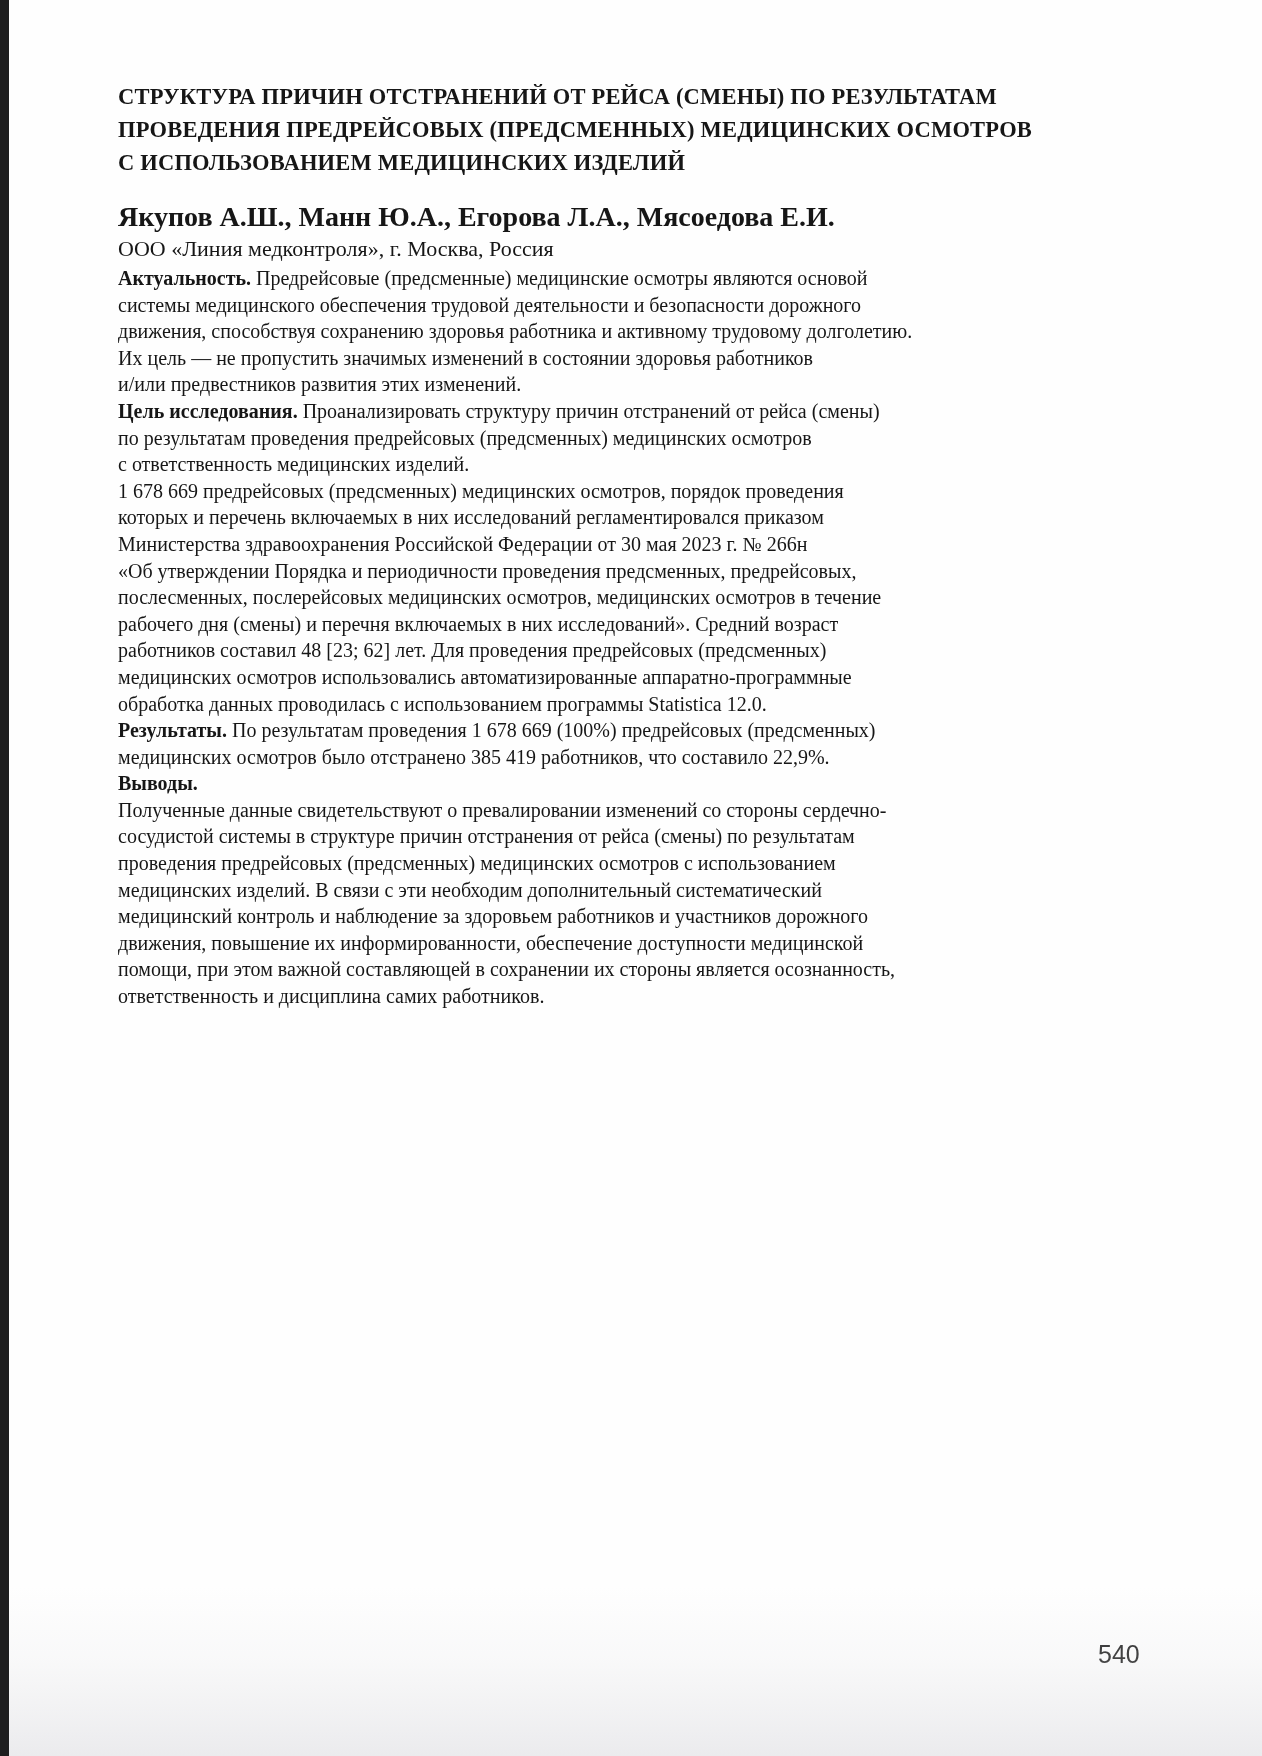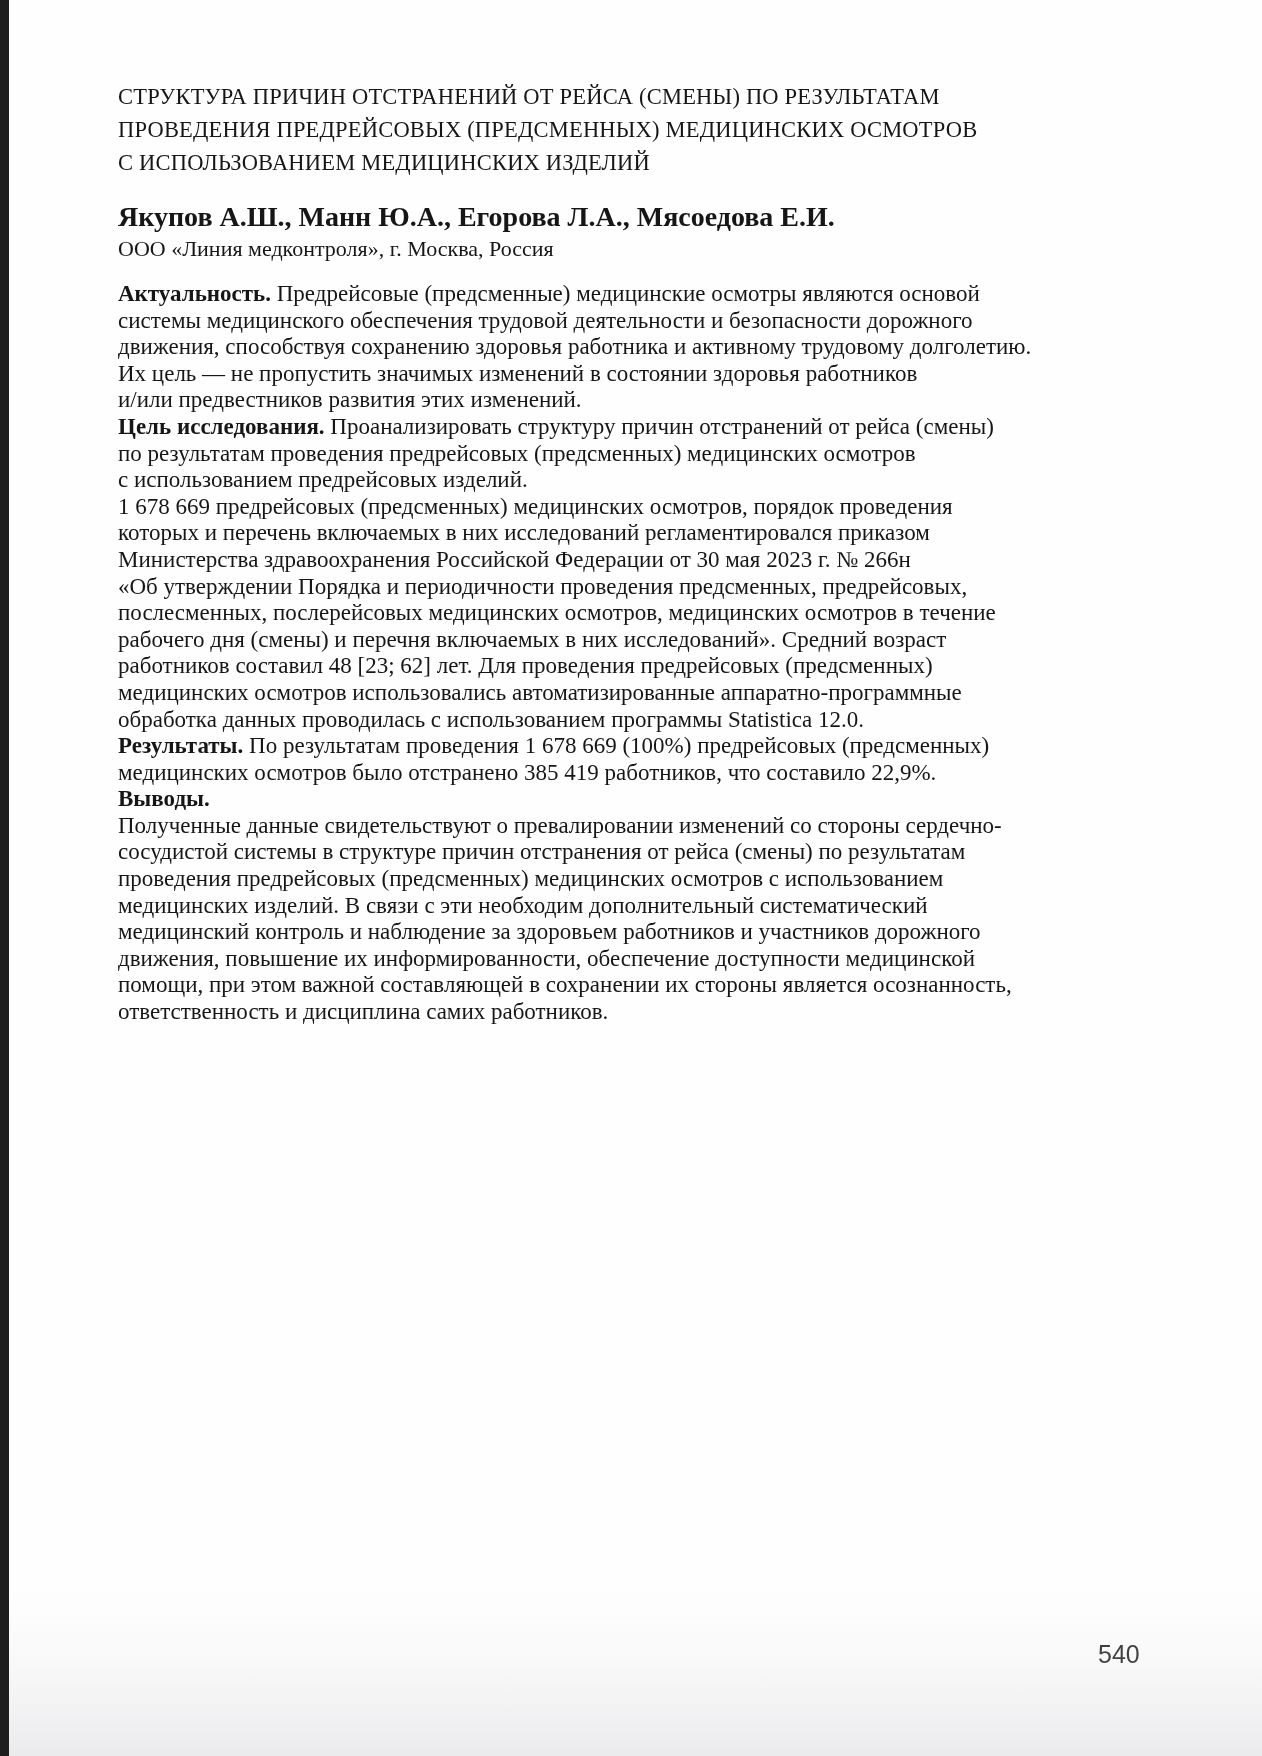--- a/index.html
+++ b/index.html
@@ -20,37 +20,37 @@
   }
   .content {
     position: absolute;
     left: 118px;
     top: 80px;
     width: 1048px;
   }
   .title {
     margin: 0;
     font-size: 22.5px;
-    font-weight: normal;
+    font-weight: bold;
     line-height: 33px;
     letter-spacing: 0.2px;
   }
   .authors {
     margin-top: 22px;
     font-weight: bold;
     font-size: 28px;
     line-height: 32px;
   }
   .affiliation {
     font-size: 22px;
     line-height: 32px;
   }
   .abstract {
-    margin-top: 16px;
-    font-size: 23px;
+    margin-top: 0;
+    font-size: 20px;
     line-height: 26.6px;
   }
   .abstract .line { min-height: 26.6px; }
   .lead { font-weight: bold; }
   .page-number {
     position: absolute;
     left: 1098px;
     top: 1640px;
     font-family: "Liberation Sans", sans-serif;
     font-size: 25px;
@@ -85,21 +85,21 @@
     <div class="affiliation">ООО «Линия медконтроля», г. Москва, Россия</div>
 
     <div class="abstract">
       <div class="line"><span class="lead">Актуальность.</span><span> Предрейсовые (предсменные) медицинские осмотры являются основой</span></div>
       <div class="line"><span class="lead"></span><span>системы медицинского обеспечения трудовой деятельности и безопасности дорожного</span></div>
       <div class="line"><span class="lead"></span><span>движения, способствуя сохранению здоровья работника и активному трудовому долголетию.</span></div>
       <div class="line"><span class="lead"></span><span>Их цель — не пропустить значимых изменений в состоянии здоровья работников</span></div>
       <div class="line"><span class="lead"></span><span>и/или предвестников развития этих изменений.</span></div>
       <div class="line"><span class="lead">Цель исследования.</span><span> Проанализировать структуру причин отстранений от рейса (смены)</span></div>
       <div class="line"><span class="lead"></span><span>по результатам проведения предрейсовых (предсменных) медицинских осмотров</span></div>
-      <div class="line"><span class="lead"></span><span>с использованием предрейсовых изделий.</span></div>
+      <div class="line"><span class="lead"></span><span>с ответственность медицинских изделий.</span></div>
       <div class="line"><span class="lead"></span><span>1 678 669 предрейсовых (предсменных) медицинских осмотров, порядок проведения</span></div>
       <div class="line"><span class="lead"></span><span>которых и перечень включаемых в них исследований регламентировался приказом</span></div>
       <div class="line"><span class="lead"></span><span>Министерства здравоохранения Российской Федерации от 30 мая 2023 г. № 266н</span></div>
       <div class="line"><span class="lead"></span><span>«Об утверждении Порядка и периодичности проведения предсменных, предрейсовых,</span></div>
       <div class="line"><span class="lead"></span><span>послесменных, послерейсовых медицинских осмотров, медицинских осмотров в течение</span></div>
       <div class="line"><span class="lead"></span><span>рабочего дня (смены) и перечня включаемых в них исследований». Средний возраст</span></div>
       <div class="line"><span class="lead"></span><span>работников составил 48 [23; 62] лет. Для проведения предрейсовых (предсменных)</span></div>
       <div class="line"><span class="lead"></span><span>медицинских осмотров использовались автоматизированные аппаратно-программные</span></div>
       <div class="line"><span class="lead"></span><span>обработка данных проводилась с использованием программы Statistica 12.0.</span></div>
       <div class="line"><span class="lead">Результаты.</span><span> По результатам проведения 1 678 669 (100%) предрейсовых (предсменных)</span></div>

